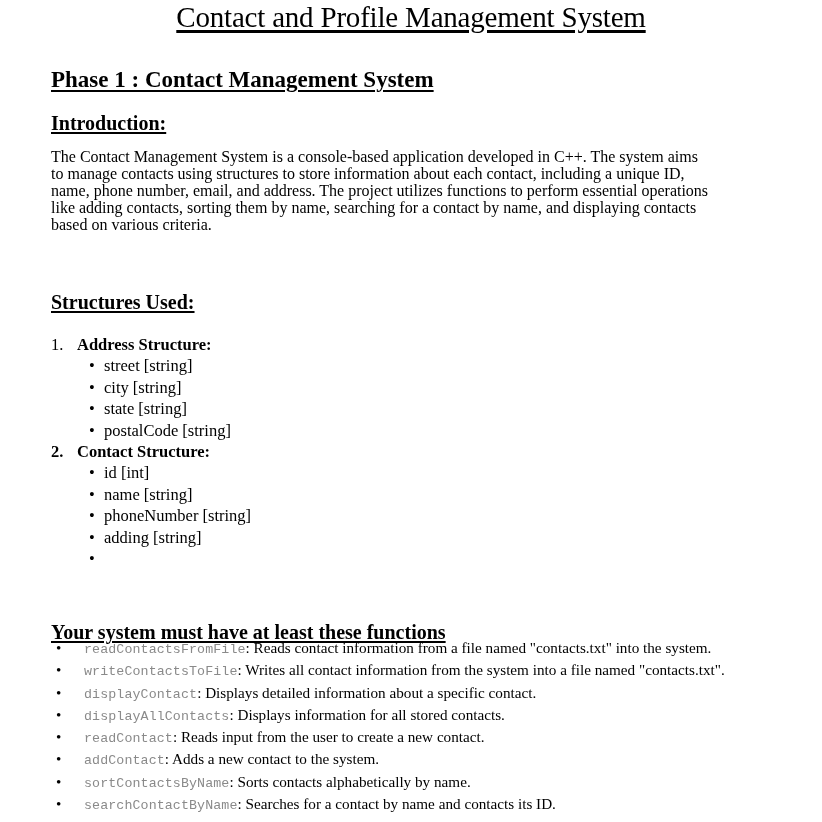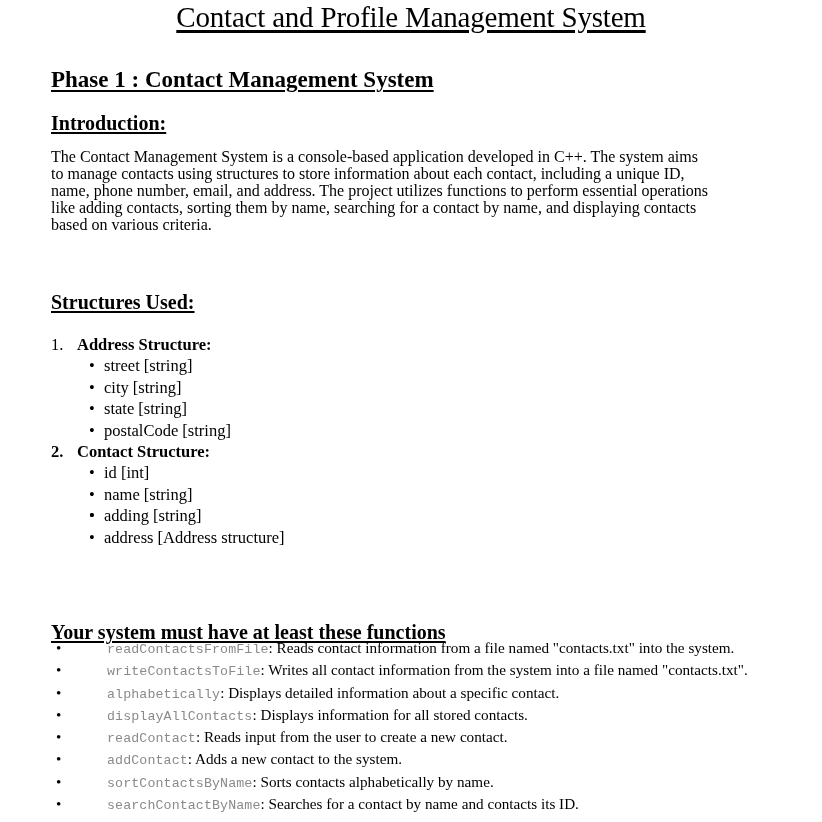--- a/index.html
+++ b/index.html
@@ -107,21 +107,20 @@
     .funcs .bullet {
       position: absolute;
       left: 5px;
       top: 0;
     }
     .mono {
       font-family: "Liberation Mono", "DejaVu Sans Mono", monospace;
       color: #8a8a8a;
       font-size: 13.3px;
       letter-spacing: 0.1px;
-      margin-left: 23px;
     }
   </style>
 </head>
 <body>
 
 <div>
 
   <div class="title">Contact and Profile Management System</div>
 
   <div class="phase">Phase 1 : Contact Management System</div>
@@ -143,32 +142,32 @@
       <li><span class="bullet">•</span><span>state [string]</span></li>
       <li><span class="bullet">•</span><span>postalCode [string]</span></li>
     </ul>
     <div class="num-row">
       <span class="num">2.</span>
       <span>Contact Structure:</span>
     </div>
     <ul>
       <li><span class="bullet">•</span><span>id [int]</span></li>
       <li><span class="bullet">•</span><span>name [string]</span></li>
+      <li><span class="bullet">•</span><span>phoneNumber [string]</span></li>
+      <li><span class="bullet">•</span><span>adding [string]</span></li>
       <li><span class="bullet">•</span></li>
-      <li><span class="bullet">•</span><span>adding [string]</span></li>
-      <li><span class="bullet">•</span><span>address [Address structure]</span></li>
     </ul>
   </div>
 
   <div class="h2" style="top:620px;">Your system must have at least these functions</div>
 
   <div class="funcs">
     <div class="row"><span class="bullet">•</span><span class="mono">readContactsFromFile</span><span>: Reads contact information from a file named "contacts.txt" into the system.</span></div>
     <div class="row"><span class="bullet">•</span><span class="mono">writeContactsToFile</span><span>: Writes all contact information from the system into a file named "contacts.txt".</span></div>
-    <div class="row"><span class="bullet">•</span><span class="mono">alphabetically</span><span>: Displays detailed information about a specific contact.</span></div>
+    <div class="row"><span class="bullet">•</span><span class="mono">displayContact</span><span>: Displays detailed information about a specific contact.</span></div>
     <div class="row"><span class="bullet">•</span><span class="mono">displayAllContacts</span><span>: Displays information for all stored contacts.</span></div>
     <div class="row"><span class="bullet">•</span><span class="mono">readContact</span><span>: Reads input from the user to create a new contact.</span></div>
     <div class="row"><span class="bullet">•</span><span class="mono">addContact</span><span>: Adds a new contact to the system.</span></div>
     <div class="row"><span class="bullet">•</span><span class="mono">sortContactsByName</span><span>: Sorts contacts alphabetically by name.</span></div>
     <div class="row"><span class="bullet">•</span><span class="mono">searchContactByName</span><span>: Searches for a contact by name and contacts its ID.</span></div>
   </div>
 
 </div>
 
 </body></html>

